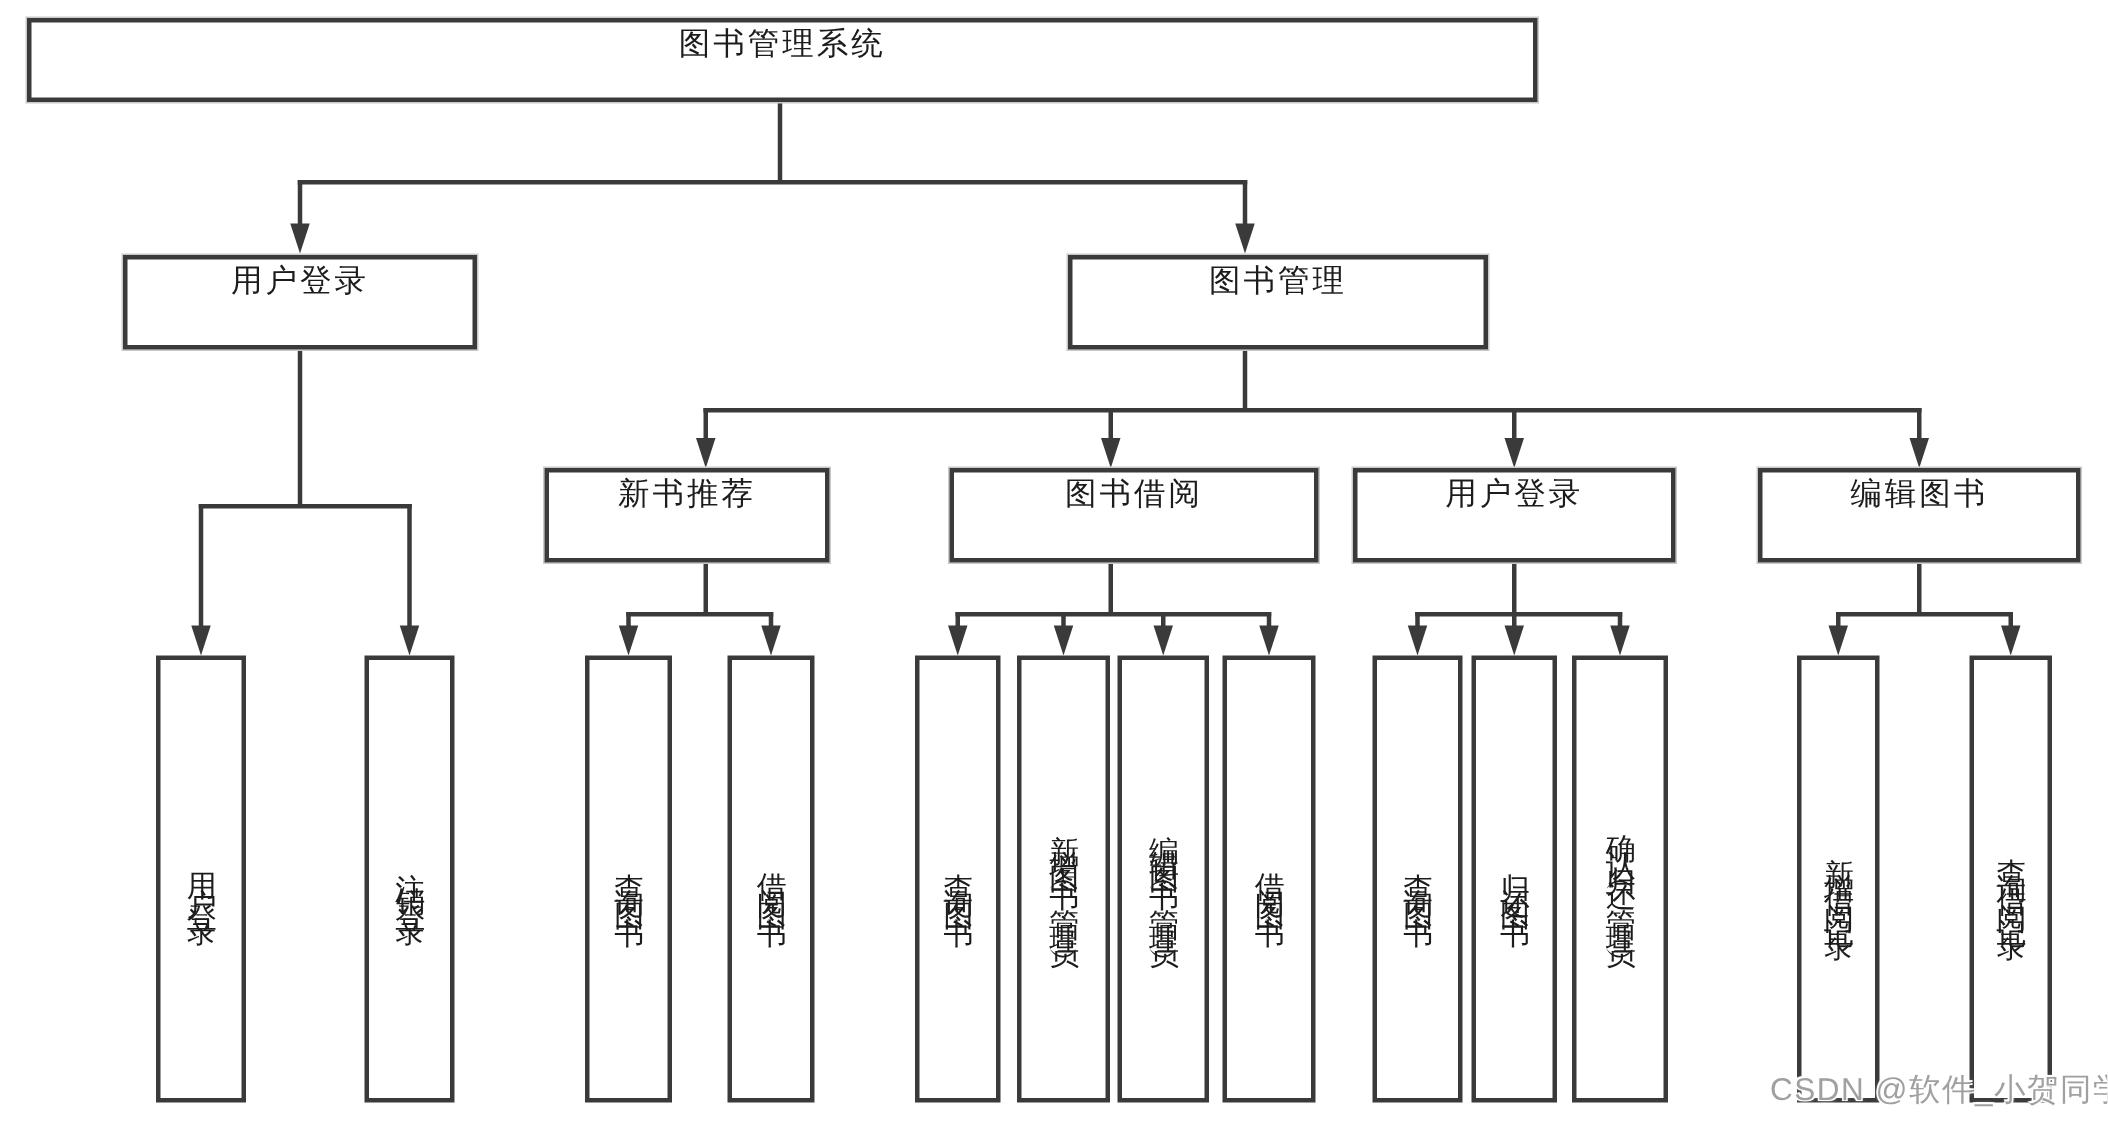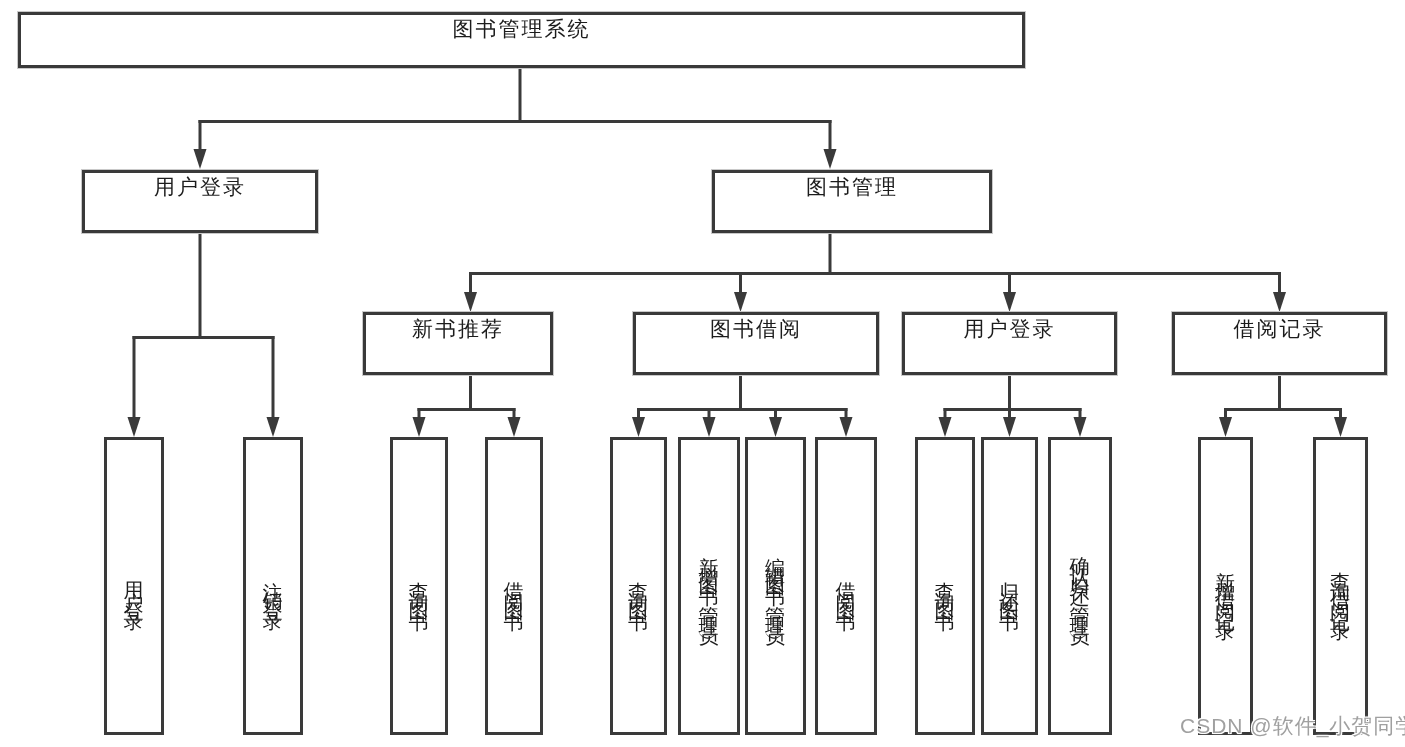--- a/index.html
+++ b/index.html
@@ -140,21 +140,21 @@
   <div class="hbox" style="left:363px;top:312px;width:190px;height:63px">
     <span>新书推荐</span>
   </div>
   <div class="hbox" style="left:633px;top:312px;width:246px;height:63px">
     <span>图书借阅</span>
   </div>
   <div class="hbox" style="left:902px;top:312px;width:215px;height:63px">
     <span>用户登录</span>
   </div>
   <div class="hbox" style="left:1172px;top:312px;width:215px;height:63px">
-    <span>借阅记录</span>
+    <span>编辑图书</span>
   </div>
 
   <div class="vbox" style="left:104px;width:60px">
     <span class="vtext">用户登录</span>
   </div>
   <div class="vbox" style="left:243px;width:60px">
     <span class="vtext">注销登录</span>
   </div>
 
   <div class="vbox" style="left:390px;width:58px">

